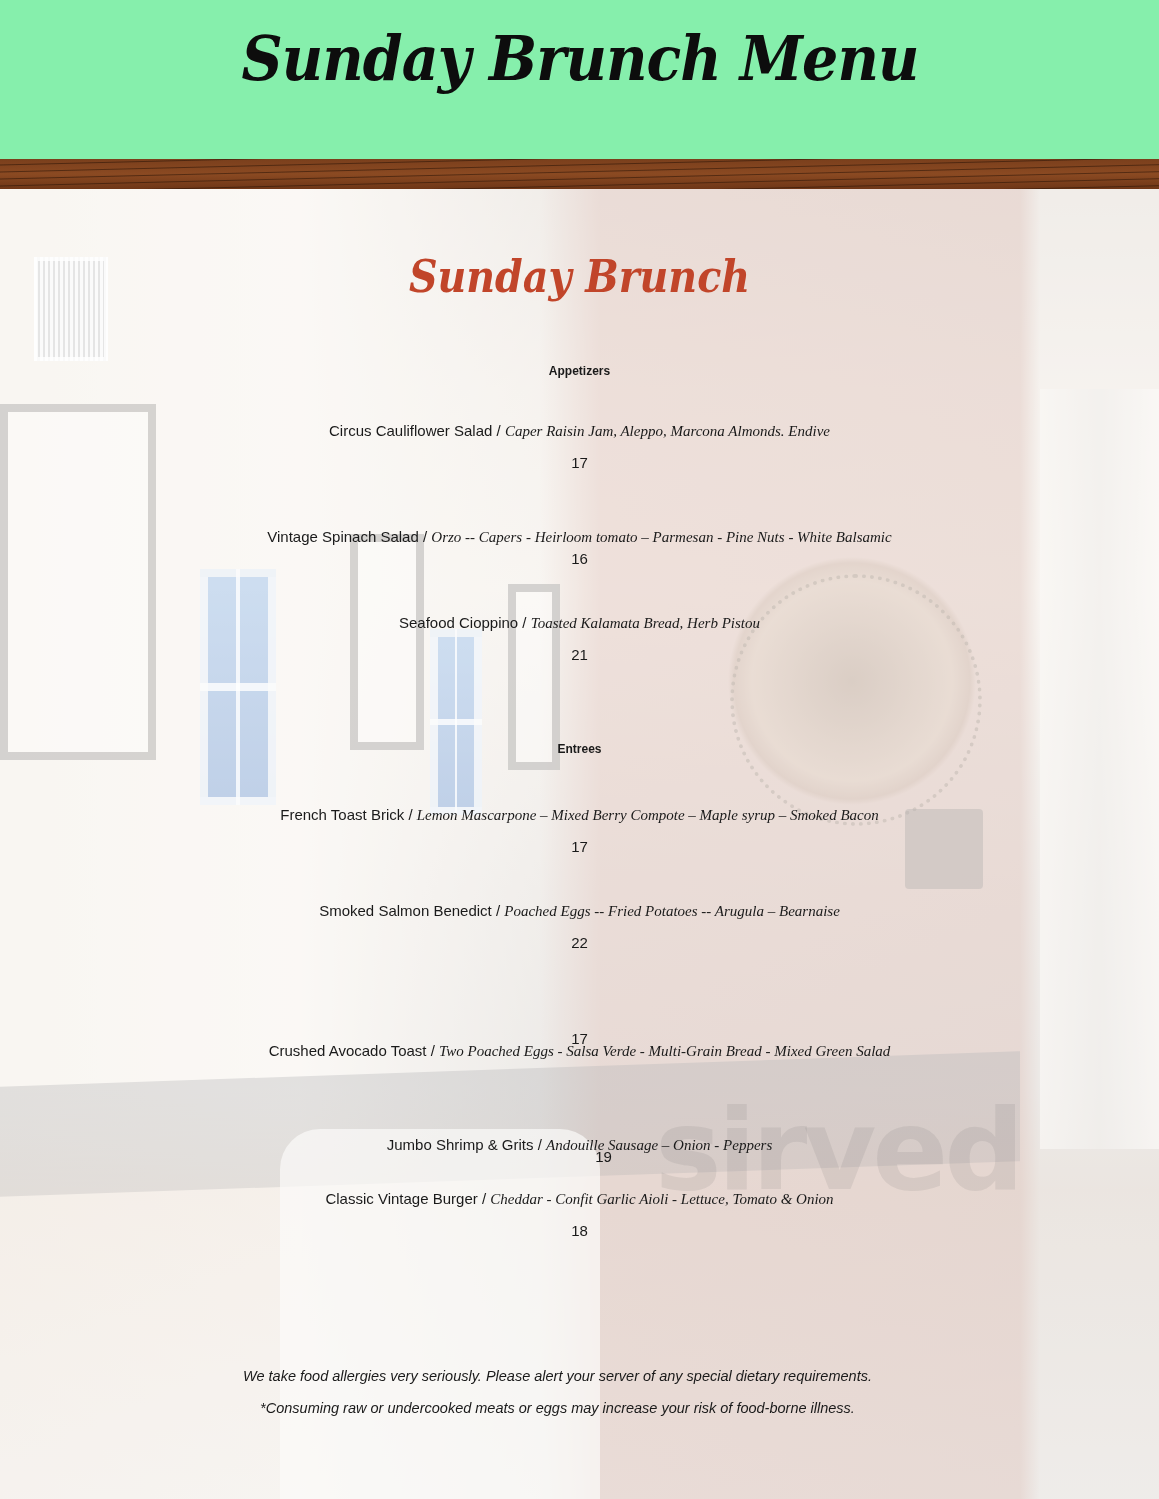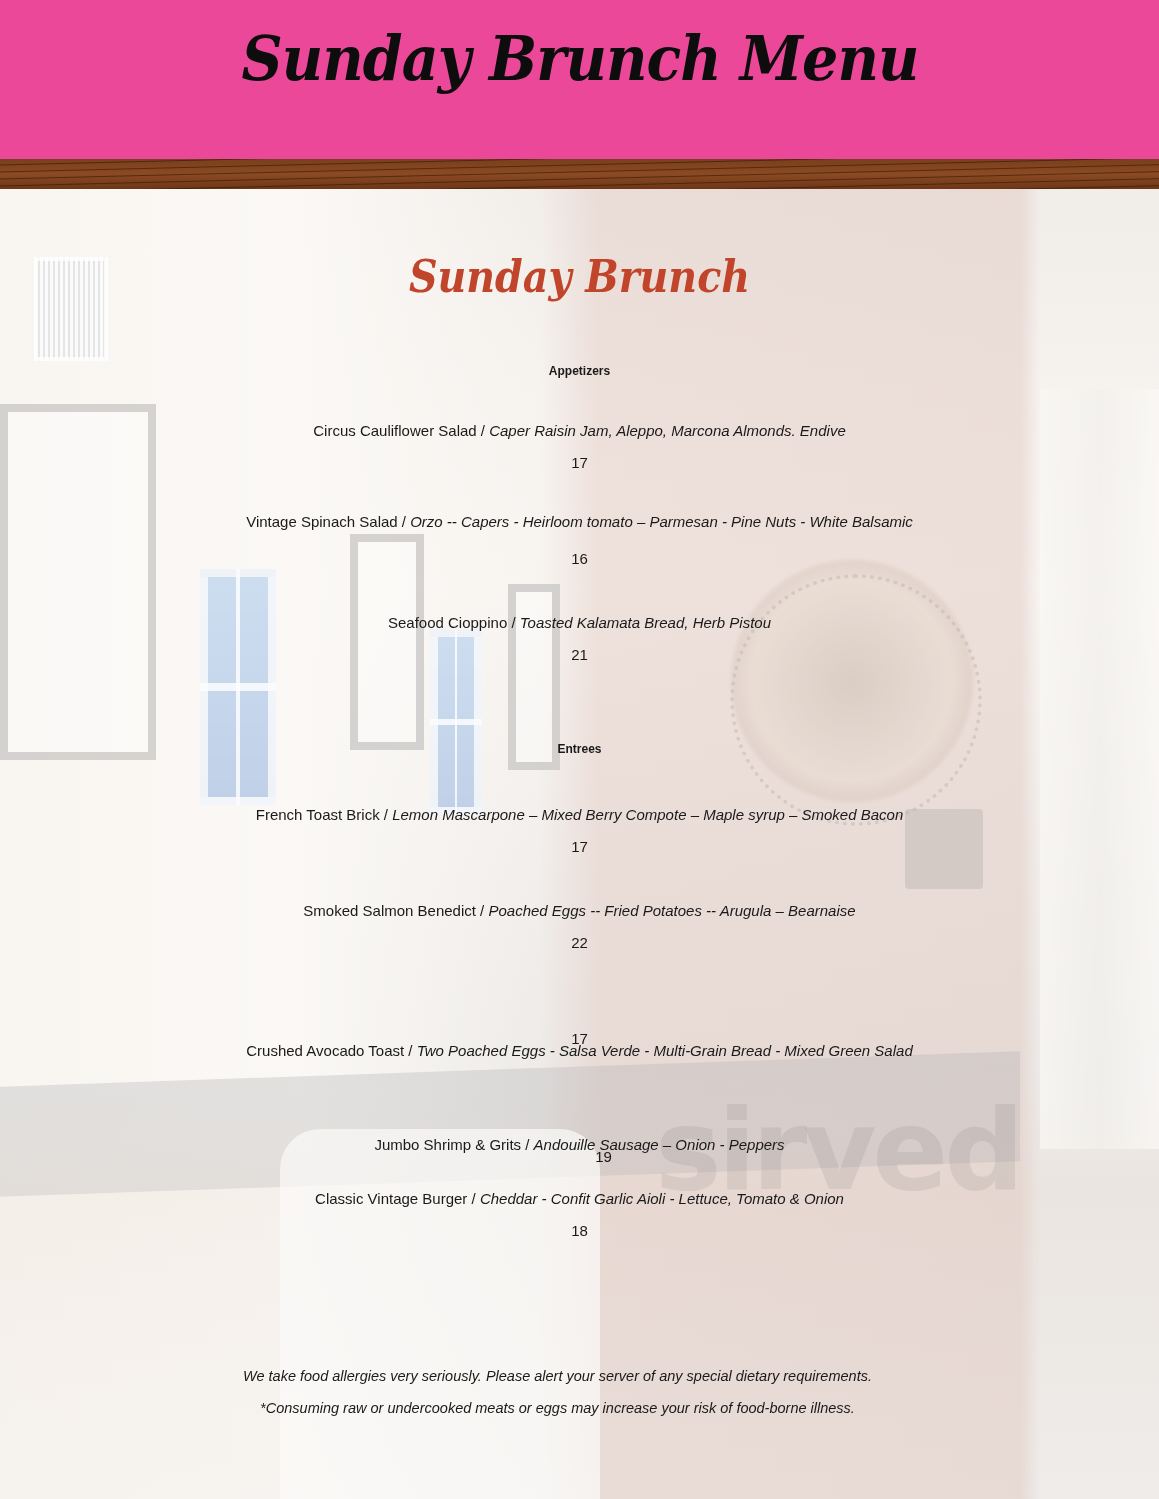--- a/index.html
+++ b/index.html
@@ -7,21 +7,21 @@
       width: 1159px;
       height: 1499px;
       position: relative;
       overflow: hidden;
       background: #ffffff;
       font-family: "Liberation Sans", sans-serif;
       color: #1a1a1a;
     }
     .header {
       position: absolute; left: 0; top: 0; width: 1159px; height: 159px;
-      background: #ec4899;
+      background: #86efac;
       display: flex; align-items: flex-start; justify-content: center;
     }
     .header-title {
       margin-top: 22px;
       font-family: "DejaVu Serif", serif;
       font-style: italic;
       font-weight: bold;
       font-size: 62px;
       letter-spacing: -1px;
       color: #0d0d0d;
@@ -77,21 +77,21 @@
     }
     .category {
       position: absolute; left: 0; width: 1159px;
       font-weight: bold; font-size: 12px; color: #1a1a1a;
     }
     .item {
       position: absolute; left: 0; width: 1159px;
       font-size: 15px; color: #1a1a1a;
     }
     .item-name { font-style: normal; }
-    .item-desc { font-style: italic; }
+    .item-desc { font-style: italic; font-family: Liberation Serif, serif; }
     .item-price {
       position: absolute; left: 0; width: 1159px;
       font-size: 15px; color: #1a1a1a;
     }
     .note {
       position: absolute; left: 0; width: 1115px;
       font-style: italic; font-size: 14.5px; color: #1a1a1a;
     }
     .watermark {
       position: absolute; left: 655px; top: 1085px;
@@ -131,21 +131,21 @@
   <div class="section-script">Sunday Brunch</div>
 
   <div class="category" style="top:175px;">Appetizers</div>
 
   <div class="item" style="top:233px;">
     <span class="item-name">Circus Cauliflower Salad /</span>
     <span class="item-desc">Caper Raisin Jam, Aleppo, Marcona Almonds. Endive</span>
   </div>
   <div class="item-price" style="top:265px;">17</div>
 
-  <div class="item" style="top:324px;">
+  <div class="item" style="top:339px;">
     <span class="item-name">Vintage Spinach Salad /</span>
     <span class="item-desc">Orzo -- Capers - Heirloom tomato – Parmesan - Pine Nuts - White Balsamic</span>
   </div>
   <div class="item-price" style="top:361px;">16</div>
 
   <div class="item" style="top:425px;">
     <span class="item-name">Seafood Cioppino /</span>
     <span class="item-desc">Toasted Kalamata Bread, Herb Pistou</span>
   </div>
   <div class="item-price" style="top:457px;">21</div>

